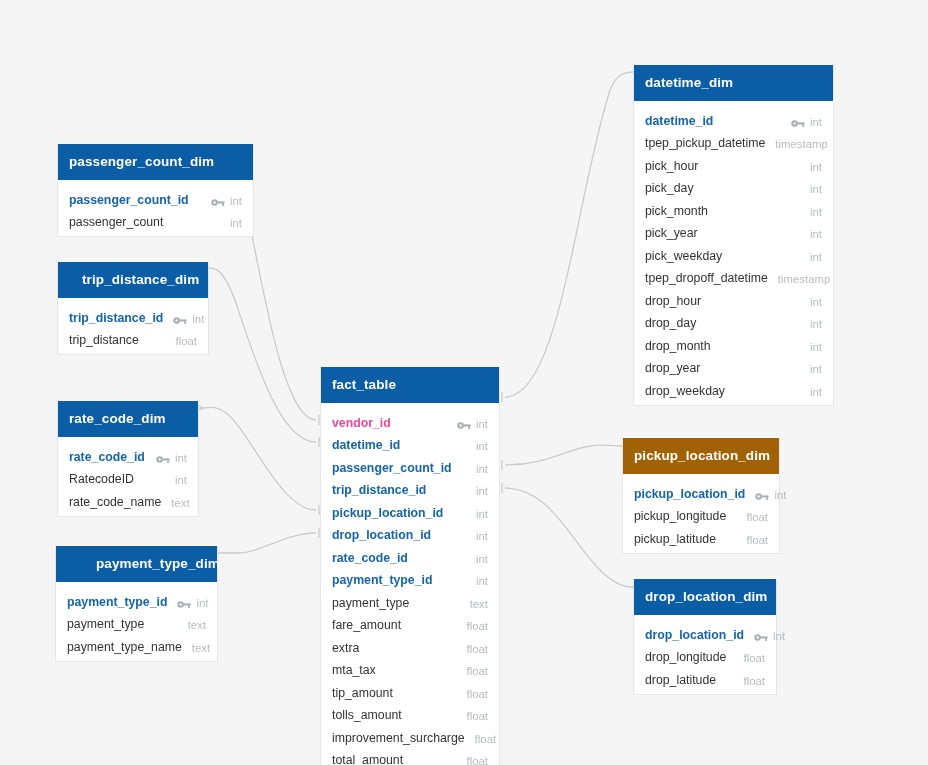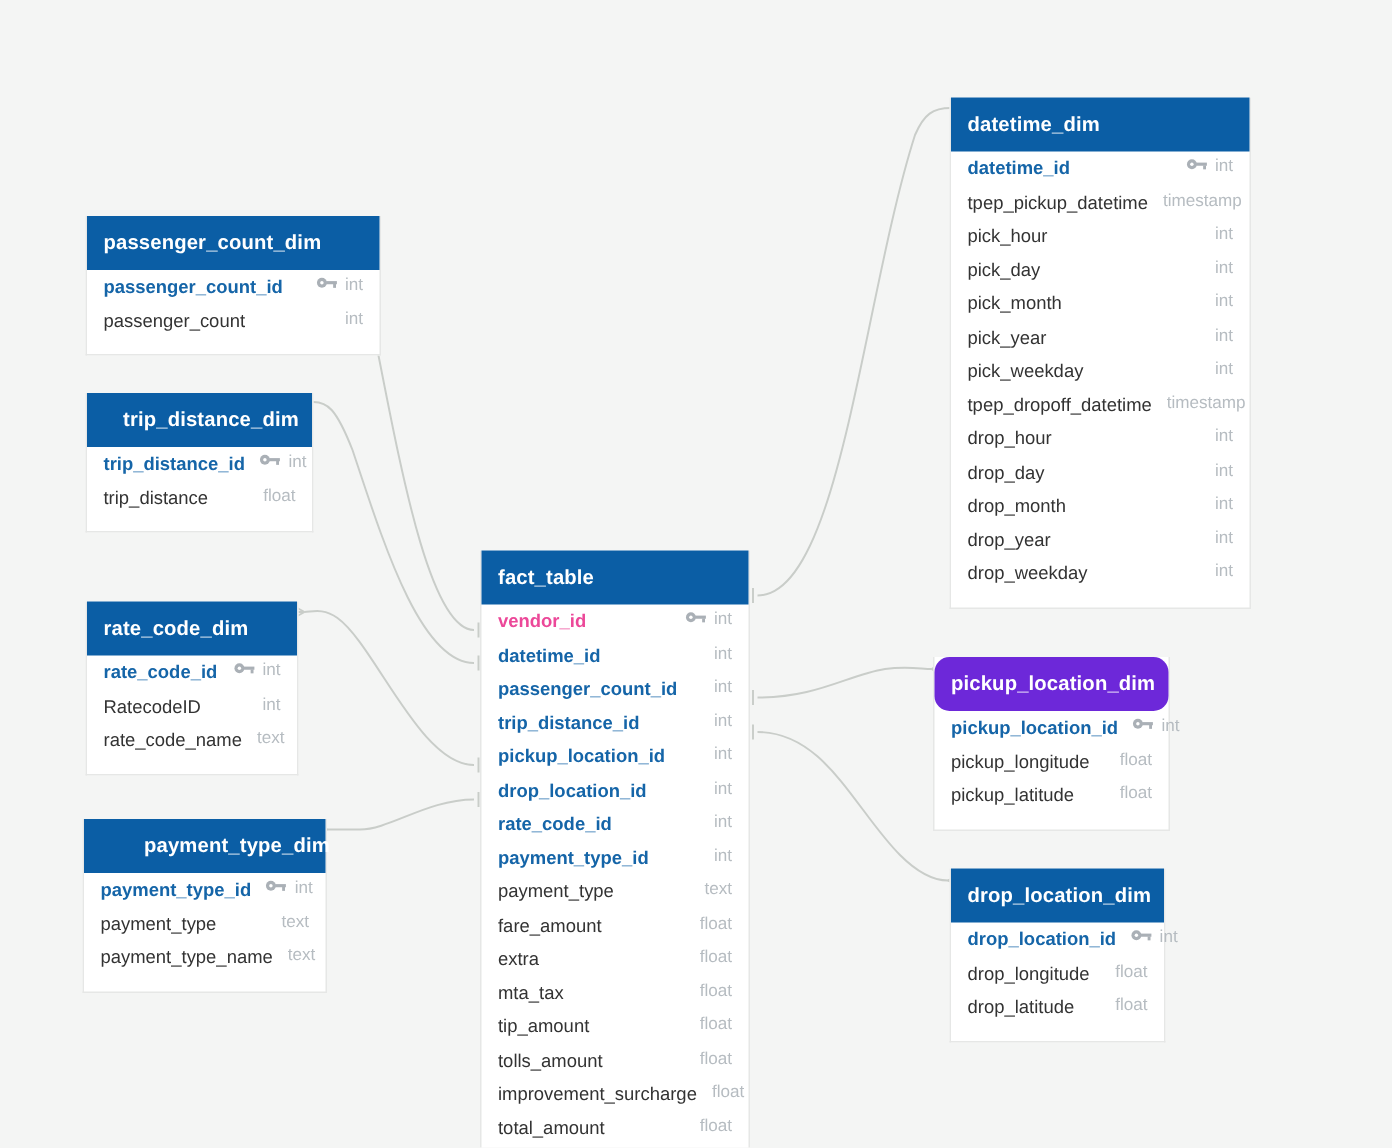--- a/index.html
+++ b/index.html
@@ -47,21 +47,21 @@
     letter-spacing: 0.1px;
     padding: 10px 11px 11px 11px;
     box-sizing: border-box;
     white-space: nowrap;
   }
   .entity-body {
     padding-top: 4px;
   }
   .col-row {
     display: flex;
-    align-items: flex-start;
+    align-items: flex-end;
     padding: 0 11px;
     height: 22.5px;
     box-sizing: border-box;
     white-space: nowrap;
   }
   .col-name {
     font-size: 12.3px;
     color: #333333;
     flex: 0 0 auto;
   }
@@ -434,21 +434,21 @@
         </div>
         <div class="col-row">
           <span class="col-name">drop_weekday</span>
           <span class="col-spacer"></span>
           <span class="key-slot"></span>
           <span class="col-type" style="color: rgb(182, 188, 193);">int</span>
         </div>
       </div>
     </div>
     <div class="entity" style="left: 622px; top: 395px; width: 158px;">
-      <div class="entity-header" style="background: #6d28d9; border-radius: 10px;">pickup_location_dim</div>
+      <div class="entity-header" style="background: #a16207;">pickup_location_dim</div>
       <div class="entity-body">
         <div class="col-row">
           <span class="col-name fk" style="color: rgb(21, 101, 168);">pickup_location_id</span>
           <span class="col-spacer"></span>
           <svg class="key-icon" viewBox="0 0 14 9">
             <circle cx="3.6" cy="4.5" r="3.3" fill="#aab0b6"></circle>
             <circle cx="3.6" cy="4.5" r="1.15" fill="#ffffff"></circle>
             <rect x="6.4" y="3.4" width="7.2" height="2.1" fill="#aab0b6"></rect>
             <rect x="11.1" y="5.3" width="1.9" height="2.6" fill="#aab0b6"></rect>
           </svg>

